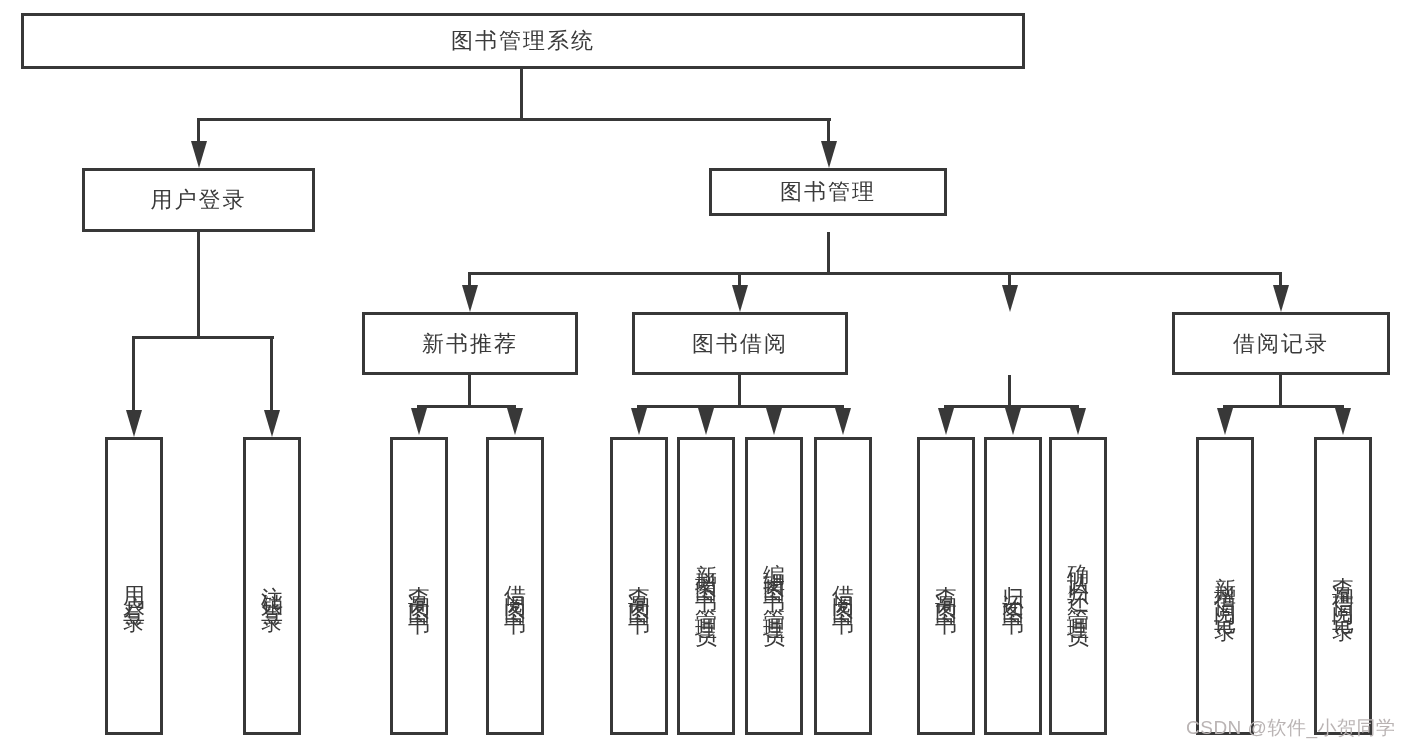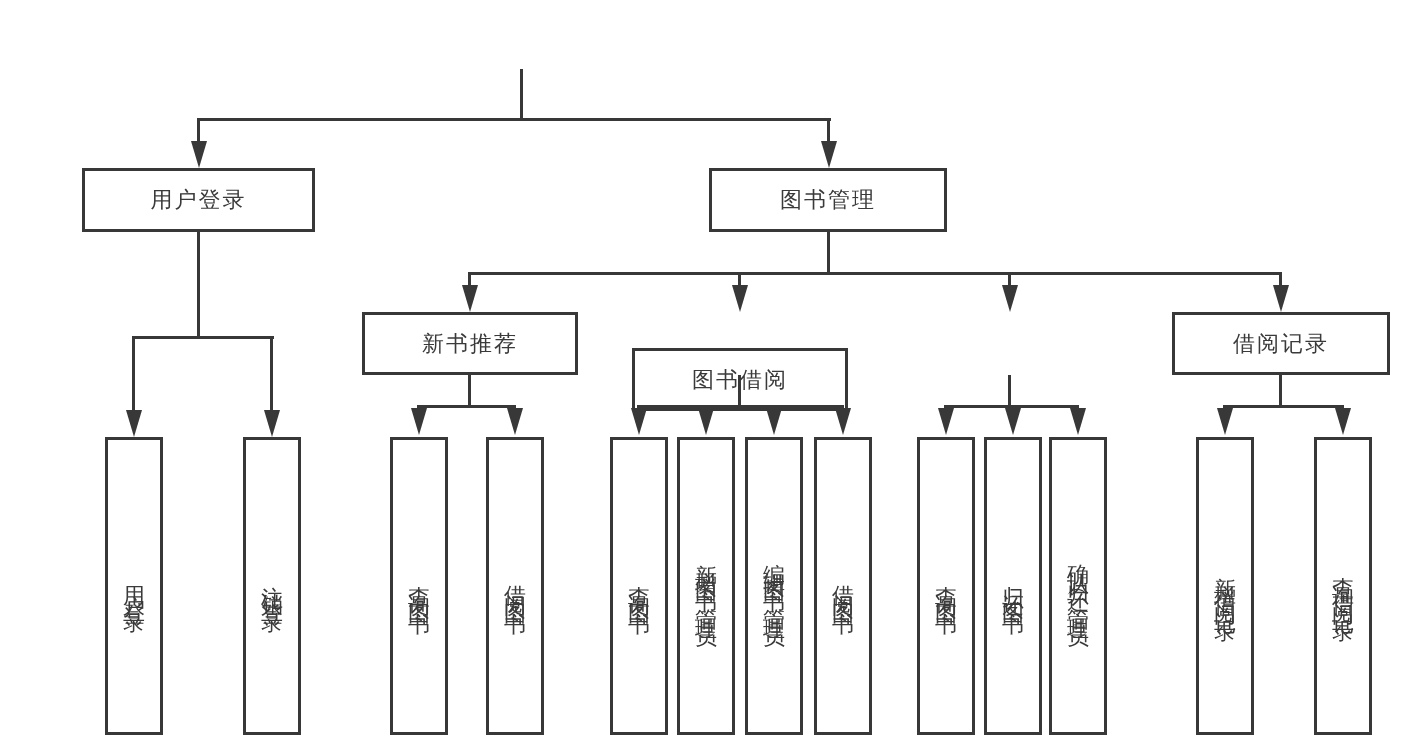--- a/index.html
+++ b/index.html
@@ -54,32 +54,35 @@
     color:#bab4b4;
     letter-spacing:0.5px;
     white-space:nowrap;
   }
 </style>
 </head>
 <body>
 
 <div id="stage">
 
+  <div class="node" style="left:21px;top:13px;width:1004px;height:56px;">
+    <span>图书管理系统</span>
+  </div>
 
   <div class="ln" style="left:520px;top:69px;width:3px;height:50px;"></div>
   <div class="ln" style="left:197px;top:118px;width:634px;height:3px;"></div>
   <div class="ln" style="left:197px;top:118px;width:3px;height:27px;"></div>
   <div class="arr" style="left:191px;top:141px;"></div>
   <div class="ln" style="left:827px;top:118px;width:3px;height:27px;"></div>
   <div class="arr" style="left:821px;top:141px;"></div>
 
   <div class="node" style="left:82px;top:168px;width:233px;height:64px;">
     <span>用户登录</span>
   </div>
-  <div class="node" style="left:709px;top:168px;width:238px;height:64px;text-align:center;">
+  <div class="node" style="left:709px;top:168px;width:238px;height:48px;text-align:center;">
     <span>图书管理</span>
   </div>
 
   <div class="ln" style="left:197px;top:232px;width:3px;height:104px;"></div>
   <div class="ln" style="left:132px;top:336px;width:142px;height:3px;"></div>
   <div class="ln" style="left:132px;top:336px;width:3px;height:77px;"></div>
   <div class="arr" style="left:126px;top:410px;"></div>
   <div class="ln" style="left:270px;top:336px;width:3px;height:77px;"></div>
   <div class="arr" style="left:264px;top:410px;"></div>
 
@@ -90,21 +93,21 @@
   <div class="ln" style="left:738px;top:272px;width:3px;height:16px;"></div>
   <div class="arr" style="left:732px;top:285px;"></div>
   <div class="ln" style="left:1008px;top:272px;width:3px;height:16px;"></div>
   <div class="arr" style="left:1002px;top:285px;"></div>
   <div class="ln" style="left:1279px;top:272px;width:3px;height:16px;"></div>
   <div class="arr" style="left:1273px;top:285px;"></div>
 
   <div class="node" style="left:362px;top:312px;width:216px;height:63px;align-items:center;">
     <span>新书推荐</span>
   </div>
-  <div class="node" style="left:632px;top:312px;width:216px;height:63px;margin-top:36px;">
+  <div class="node" style="left:632px;top:312px;width:216px;height:63px;">
     <span>图书借阅</span>
   </div>
   <div class="node" style="left:1172px;top:312px;width:218px;height:63px;">
     <span>借阅记录</span>
   </div>
 
   <div class="ln" style="left:468px;top:375px;width:3px;height:33px;"></div>
   <div class="ln" style="left:417px;top:405px;width:99px;height:3px;"></div>
   <div class="arr" style="left:411px;top:408px;"></div>
   <div class="arr" style="left:507px;top:408px;"></div>
@@ -164,14 +167,15 @@
     <span>确认归还（管理员）</span>
   </div>
 
   <div class="vnode" style="left:1196px;">
     <span>新增借阅记录</span>
   </div>
   <div class="vnode" style="left:1314px;">
     <span>查询借阅记录</span>
   </div>
 
+  <div class="watermark">CSDN @软件_小贺同学</div>
 
 </div>
 
 </body></html>

